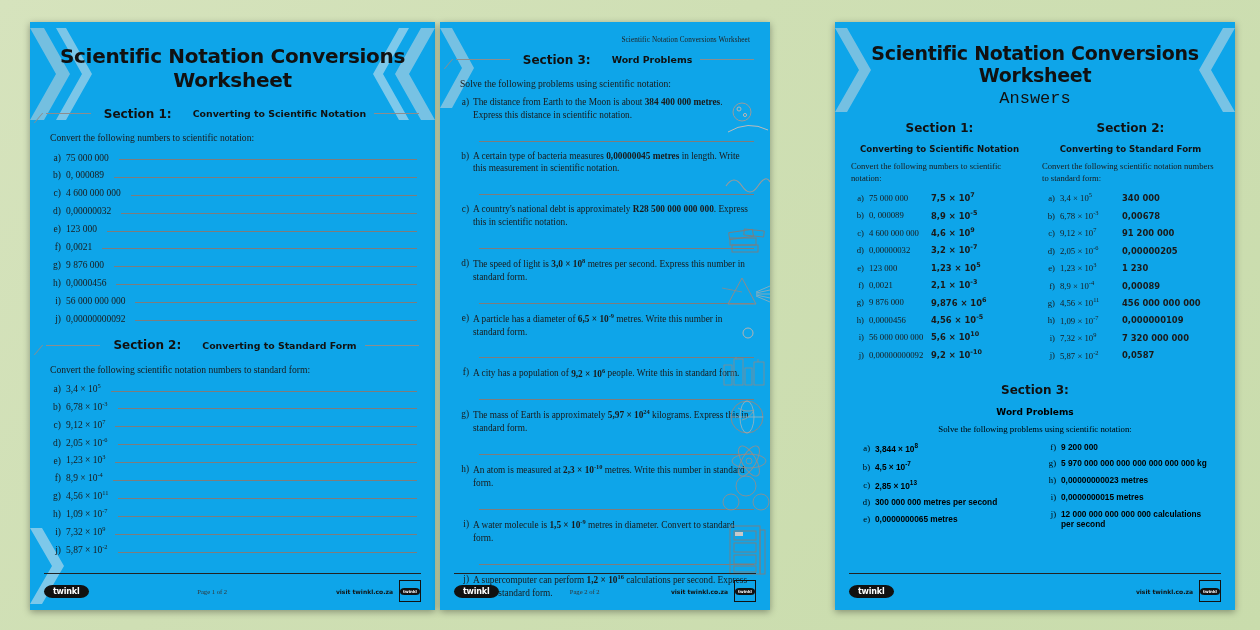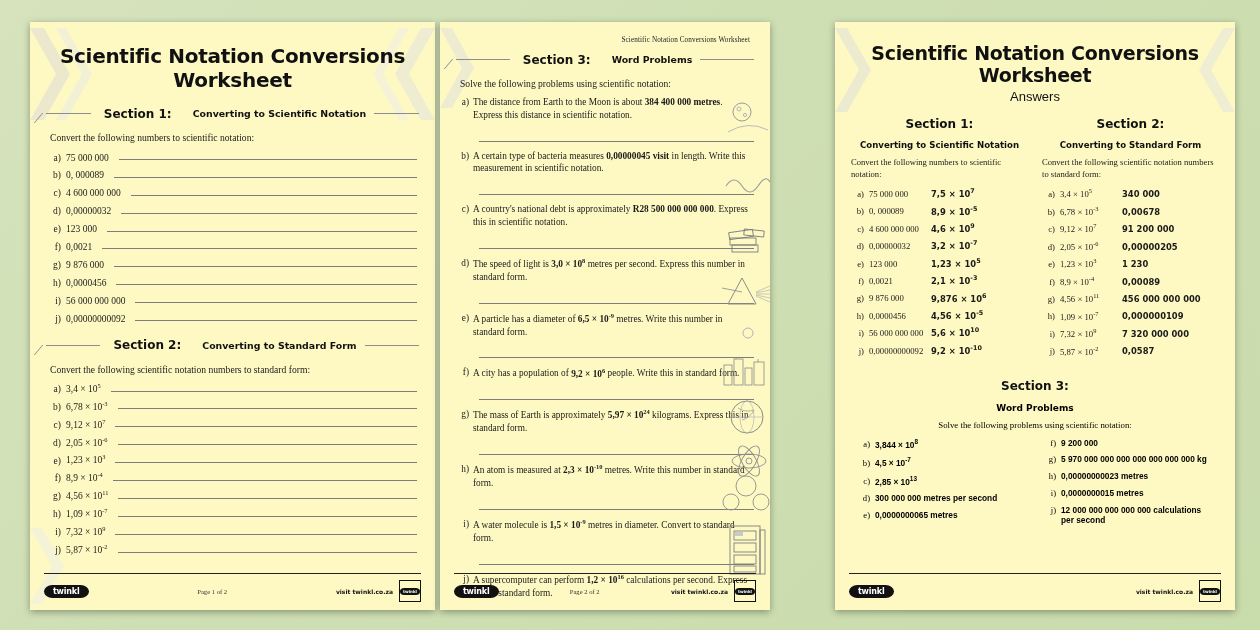--- a/index.html
+++ b/index.html
@@ -3,21 +3,21 @@
 <meta charset="utf-8">
 <style>
   html,body{margin:0;padding:0;}
   body{
     width:1260px;height:630px;overflow:hidden;
     background:linear-gradient(135deg,#d6e3bd 0%,#cfdfb4 40%,#c9dcac 100%);
     font-family:"Liberation Serif",serif;
     position:relative;
   }
   .page{
-    position:absolute;top:22px;background:#fef9c3;
+    position:absolute;top:22px;background:#0ea5e9;
     box-shadow:0 2px 7px rgba(0,0,0,.35);
     overflow:hidden;
   }
   #page1{left:30px;width:405px;height:588px;}
   #page2{left:440px;width:330px;height:588px;}
   #page3{left:835px;width:400px;height:588px;}
 
   
   .chev{position:absolute;pointer-events:none;opacity:.5;}
   .chev svg{display:block;}
@@ -31,22 +31,22 @@
     text-align:right;font-size:7.2px;color:#222;
     padding:14px 4px 0 0;letter-spacing:.1px;
   }
   h1.title{
     font-family:"DejaVu Sans",sans-serif;
     font-weight:bold;font-size:20px;text-align:center;
     margin:22px 0 0 0;color:#111;letter-spacing:-.3px;
   }
   h1.title.small{font-size:19px;margin-top:20px;}
   .subtitle{
-    font-family:Liberation Sans, sans-serif;
-    font-size:13px;text-align:center;margin:3px 0 0 0;color:#111;font-weight:normal;
+    font-family:Liberation Mono, monospace;
+    font-size:17px;text-align:center;margin:3px 0 0 0;color:#111;font-weight:normal;
   }
   .intro{
     font-size:9.6px;text-align:center;line-height:1.45;
     margin:9px 6px 0 6px;color:#1a1a1a;
   }
 
   
   .section-bar{display:flex;align-items:center;margin:12px 0 0 0;gap:0;}
   .section-bar .rule{flex:1;height:1px;background:#8d8d8d;position:relative;}
   .section-bar .rule.left::before{
@@ -308,21 +308,21 @@
 
     <div class="section-bar" style="margin-top:6px">
       <div class="rule left"></div>
       <span class="tag">Section 3:</span>
       <span class="sec-name">Word Problems</span>
       <div class="rule"></div>
     </div>
     <p class="instr">Solve the following problems using scientific notation:</p>
     <ul class="wp" id="s3-list">
         <li><span class="lab2">a)</span>The distance from Earth to the Moon is about <b>384 400 000 metres</b>. Express this distance in scientific notation.<div class="ansline"></div></li>
-        <li><span class="lab2">b)</span>A certain type of bacteria measures <b>0,00000045 visit</b> in length. Write this measurement in scientific notation.<div class="ansline"></div></li>
+        <li><span class="lab2">b)</span>A certain type of bacteria measures <b>0,00000045 metres</b> in length. Write this measurement in scientific notation.<div class="ansline"></div></li>
         <li><span class="lab2">c)</span>A country's national debt is approximately <b>R28 500 000 000 000</b>. Express this in scientific notation.<div class="ansline"></div></li>
         <li><span class="lab2">d)</span>The speed of light is <b>3,0 × 10<sup>8</sup></b> metres per second. Express this number in standard form.<div class="ansline"></div></li>
         <li><span class="lab2">e)</span>A particle has a diameter of <b>6,5 × 10<sup>-9</sup></b> metres. Write this number in standard form.<div class="ansline"></div></li>
         <li><span class="lab2">f)</span>A city has a population of <b>9,2 × 10<sup>6</sup></b> people. Write this in standard form.<div class="ansline"></div></li>
         <li><span class="lab2">g)</span>The mass of Earth is approximately <b>5,97 × 10<sup>24</sup></b> kilograms. Express this in standard form.<div class="ansline"></div></li>
         <li><span class="lab2">h)</span>An atom is measured at <b>2,3 × 10<sup>-10</sup></b> metres. Write this number in standard form.<div class="ansline"></div></li>
         <li><span class="lab2">i)</span>A water molecule is <b>1,5 × 10<sup>-9</sup></b> metres in diameter. Convert to standard form.<div class="ansline"></div></li>
         <li><span class="lab2">j)</span>A supercomputer can perform <b>1,2 × 10<sup>16</sup></b> calculations per second. Express this in standard form.<div class="ansline"></div></li>
       </ul>
 

